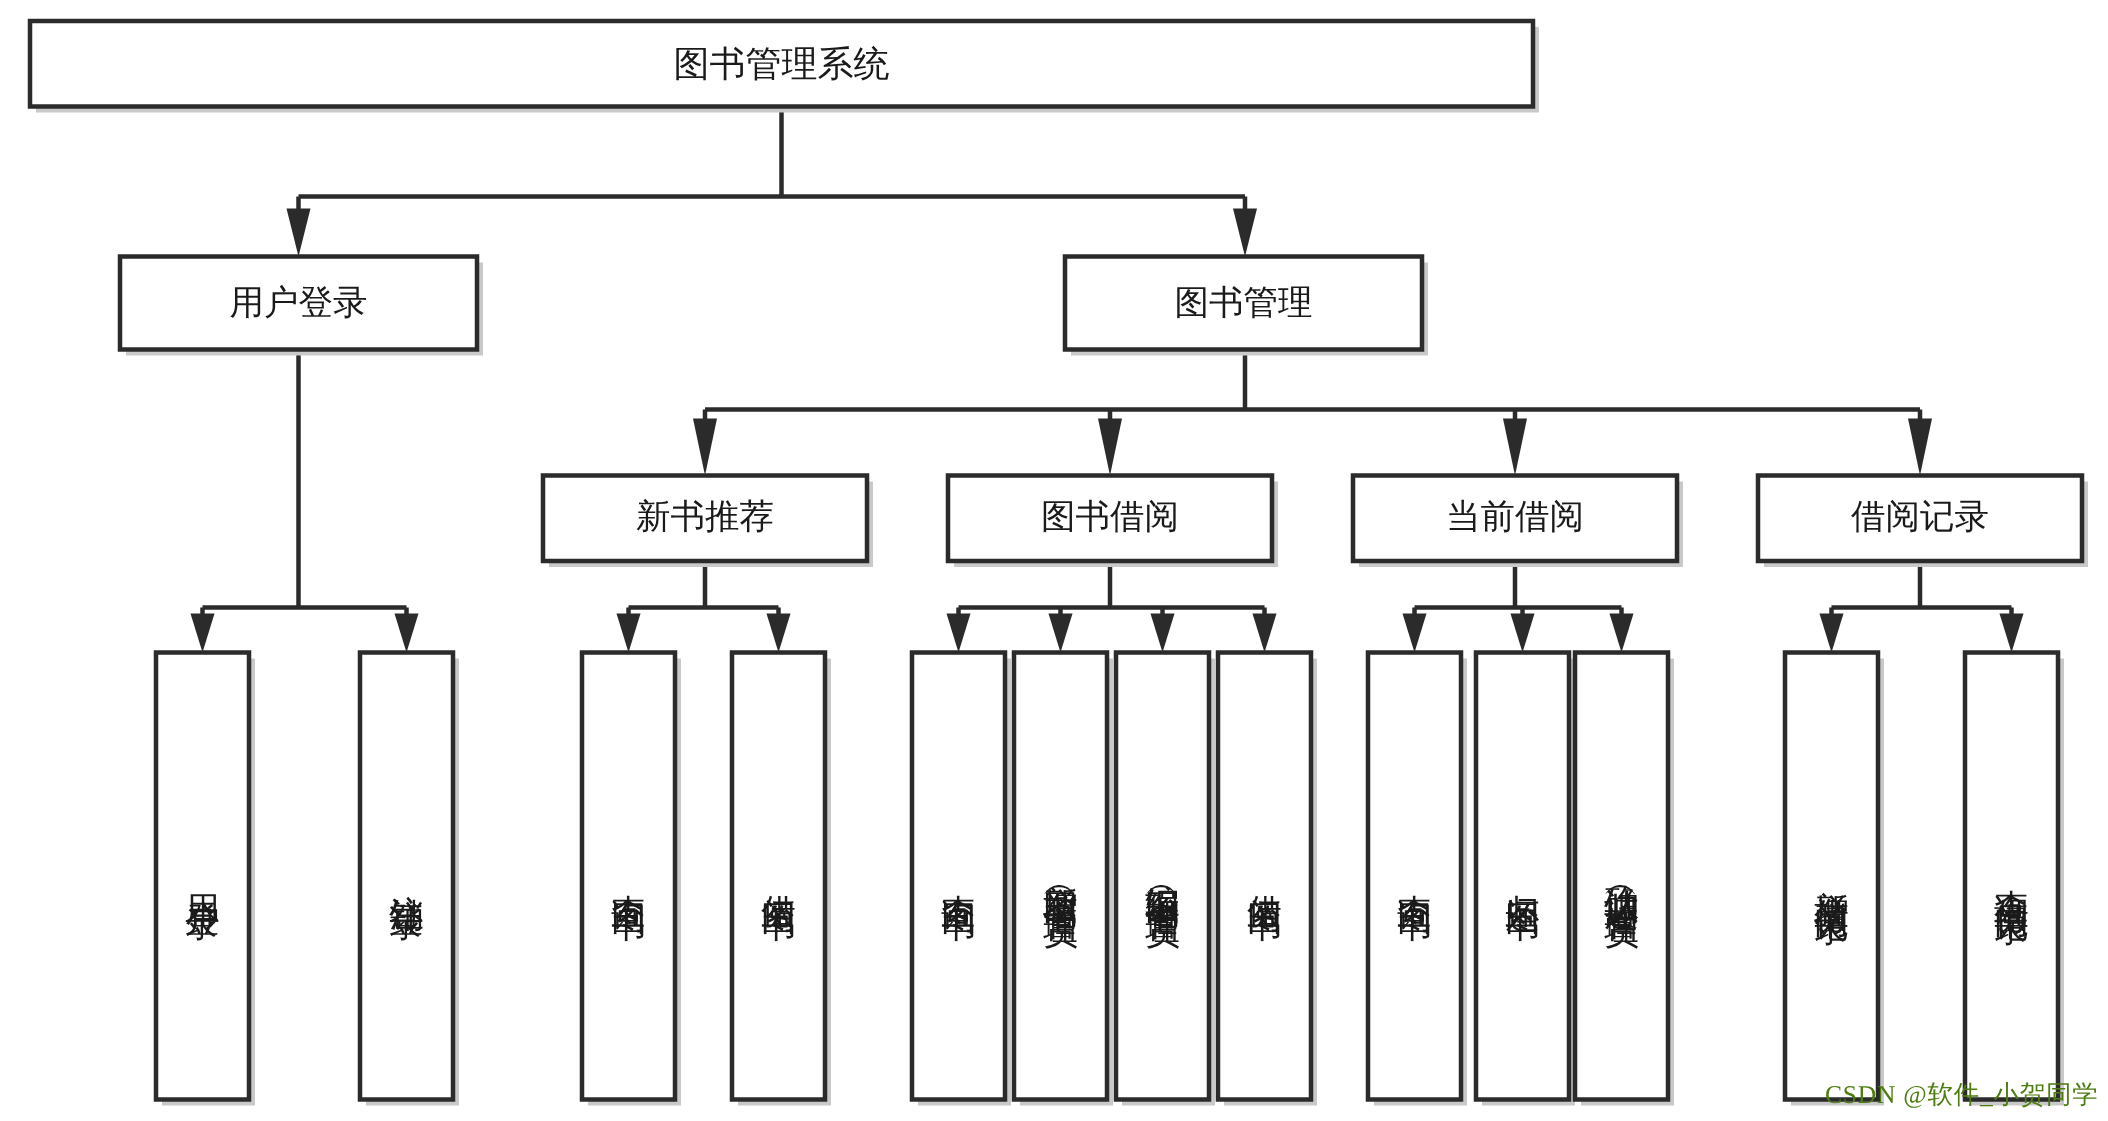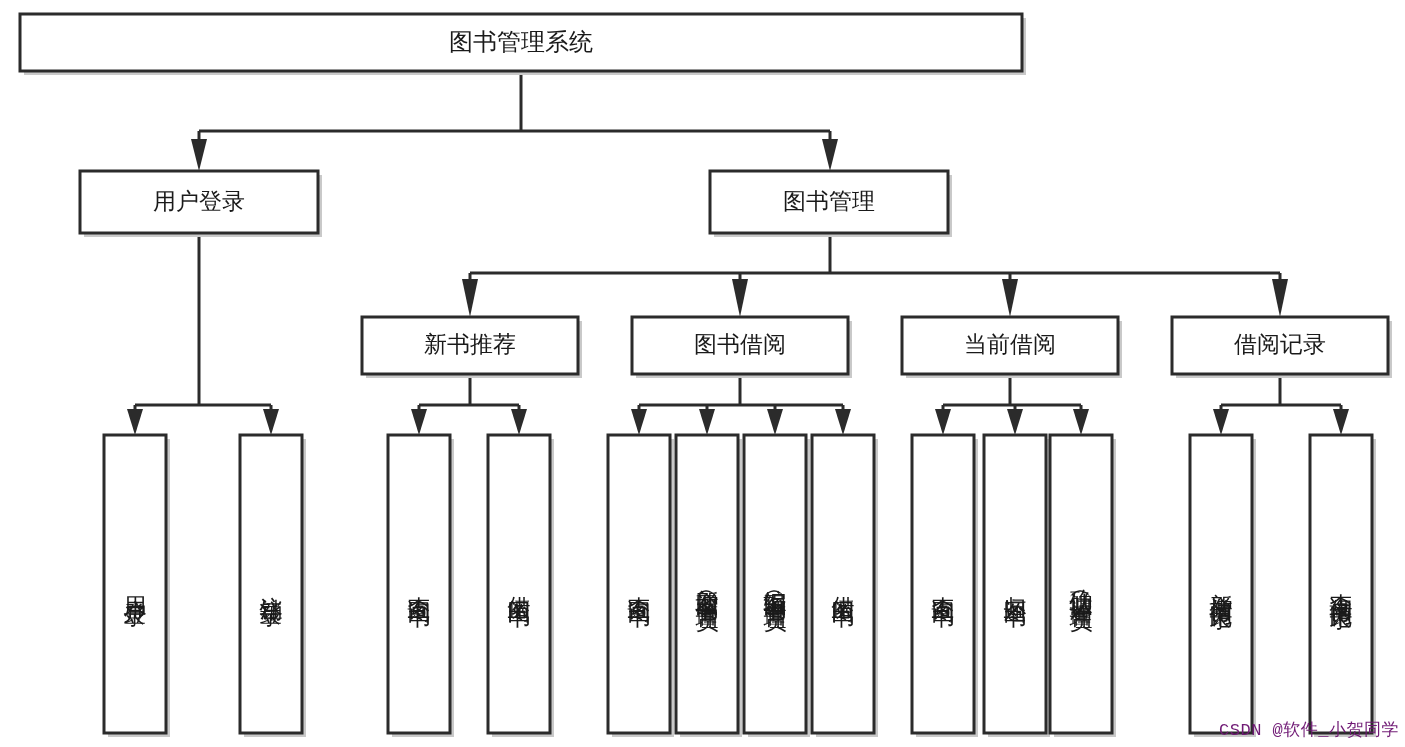--- a/index.html
+++ b/index.html
@@ -73,23 +73,23 @@
     text-orientation: upright;
     letter-spacing: 3px;
     line-height: 1;
     white-space: nowrap;
     text-align: center;
   }
   #watermark {
     position: absolute;
     right: 6px;
     bottom: 6px;
-    font-family: Liberation Mono, monospace;
+    font-family: Liberation Serif, serif;
     font-size: 17px;
-    color: #701a75;
+    color: #4d7c0f;
     letter-spacing: 0.5px;
     user-select: none;
     pointer-events: none;
     margin-left: 36px;
   }
 </style>
 </head>
 <body>
 
 <div id="diagram-root">

